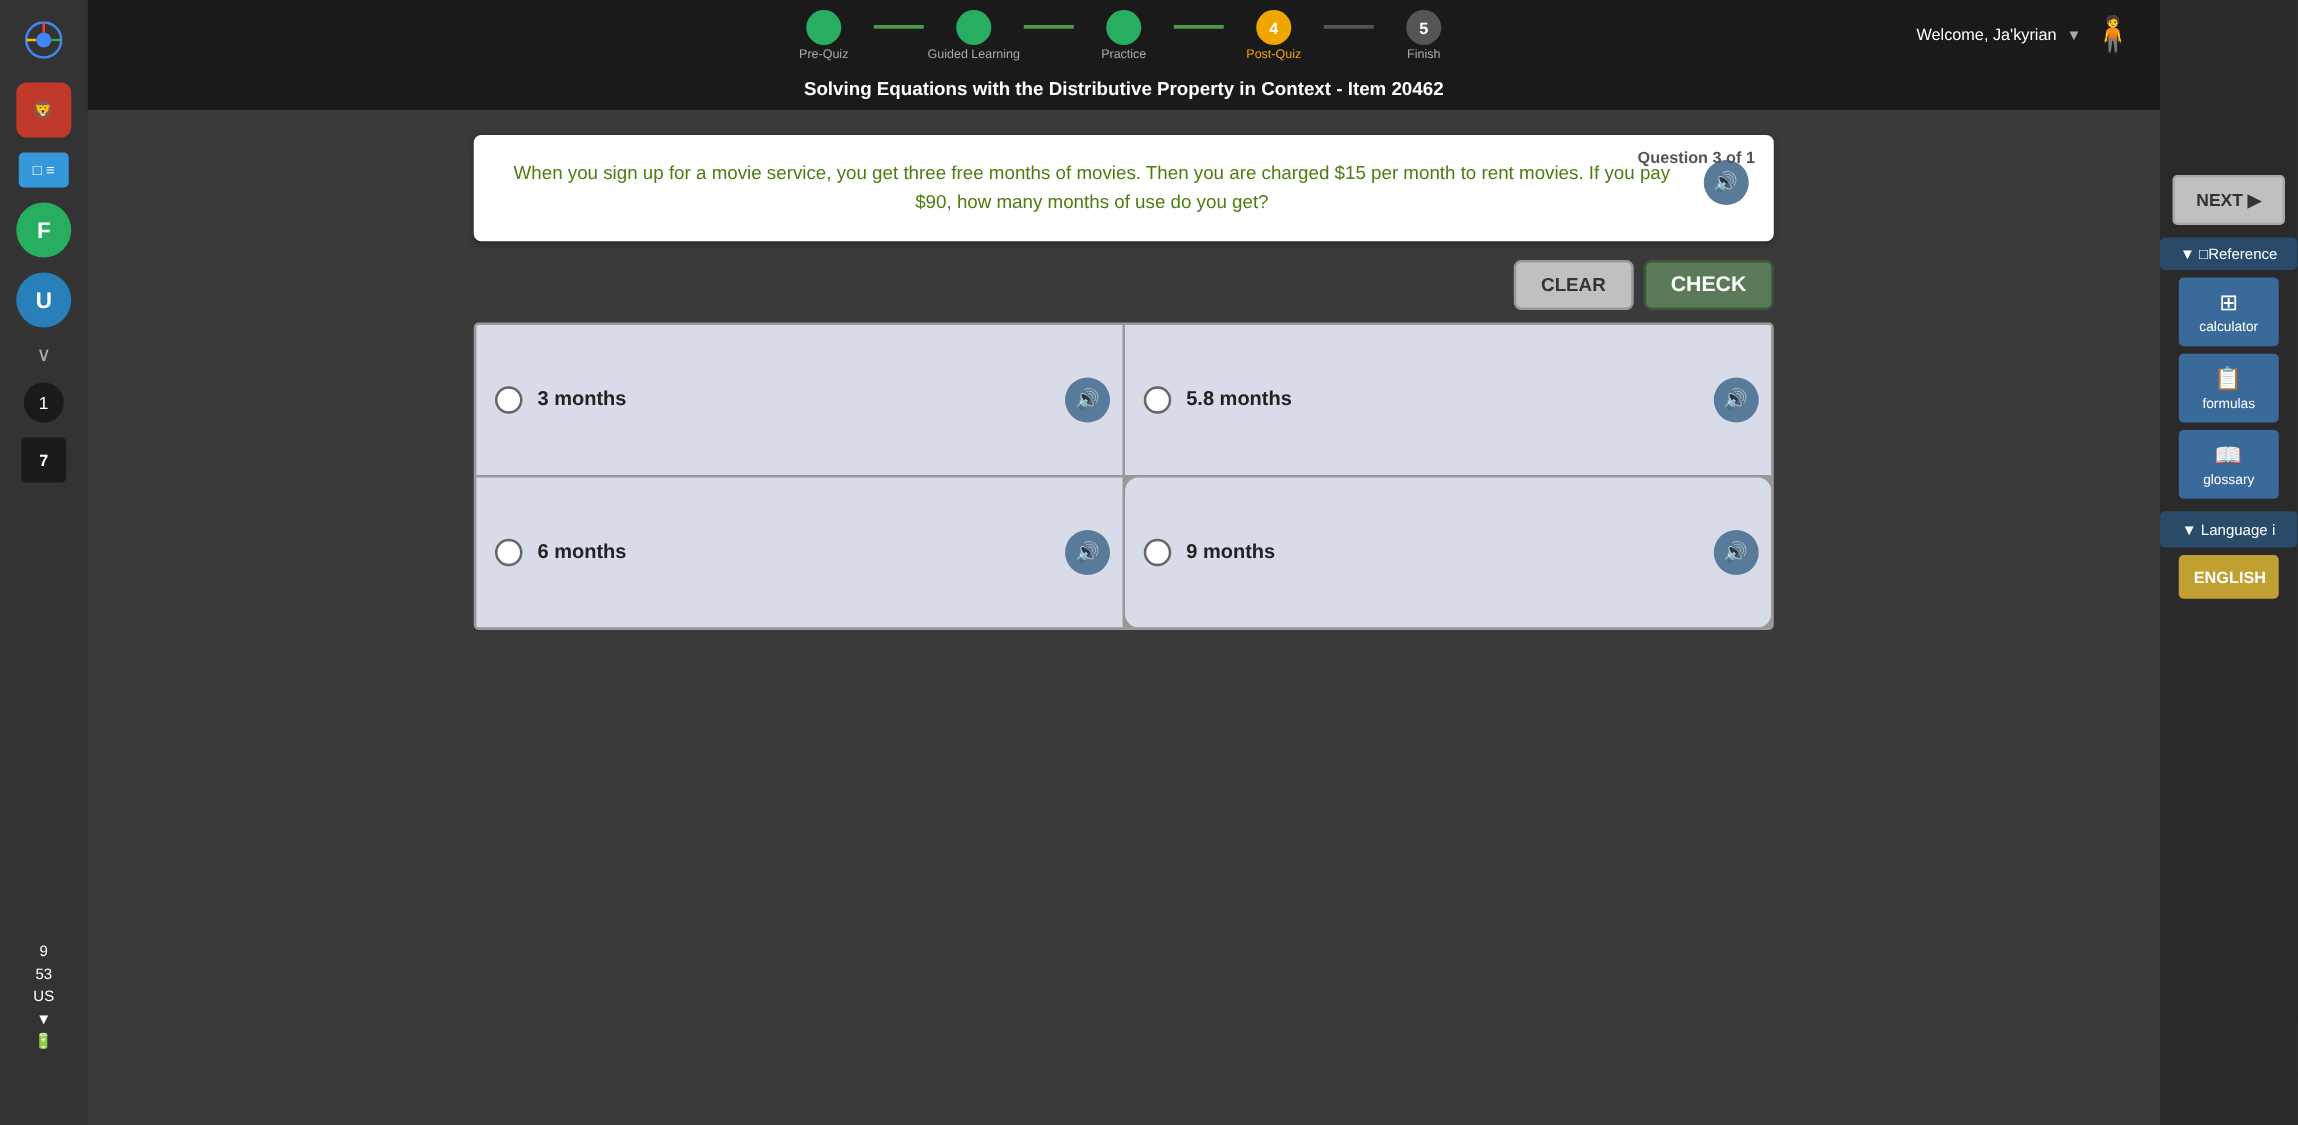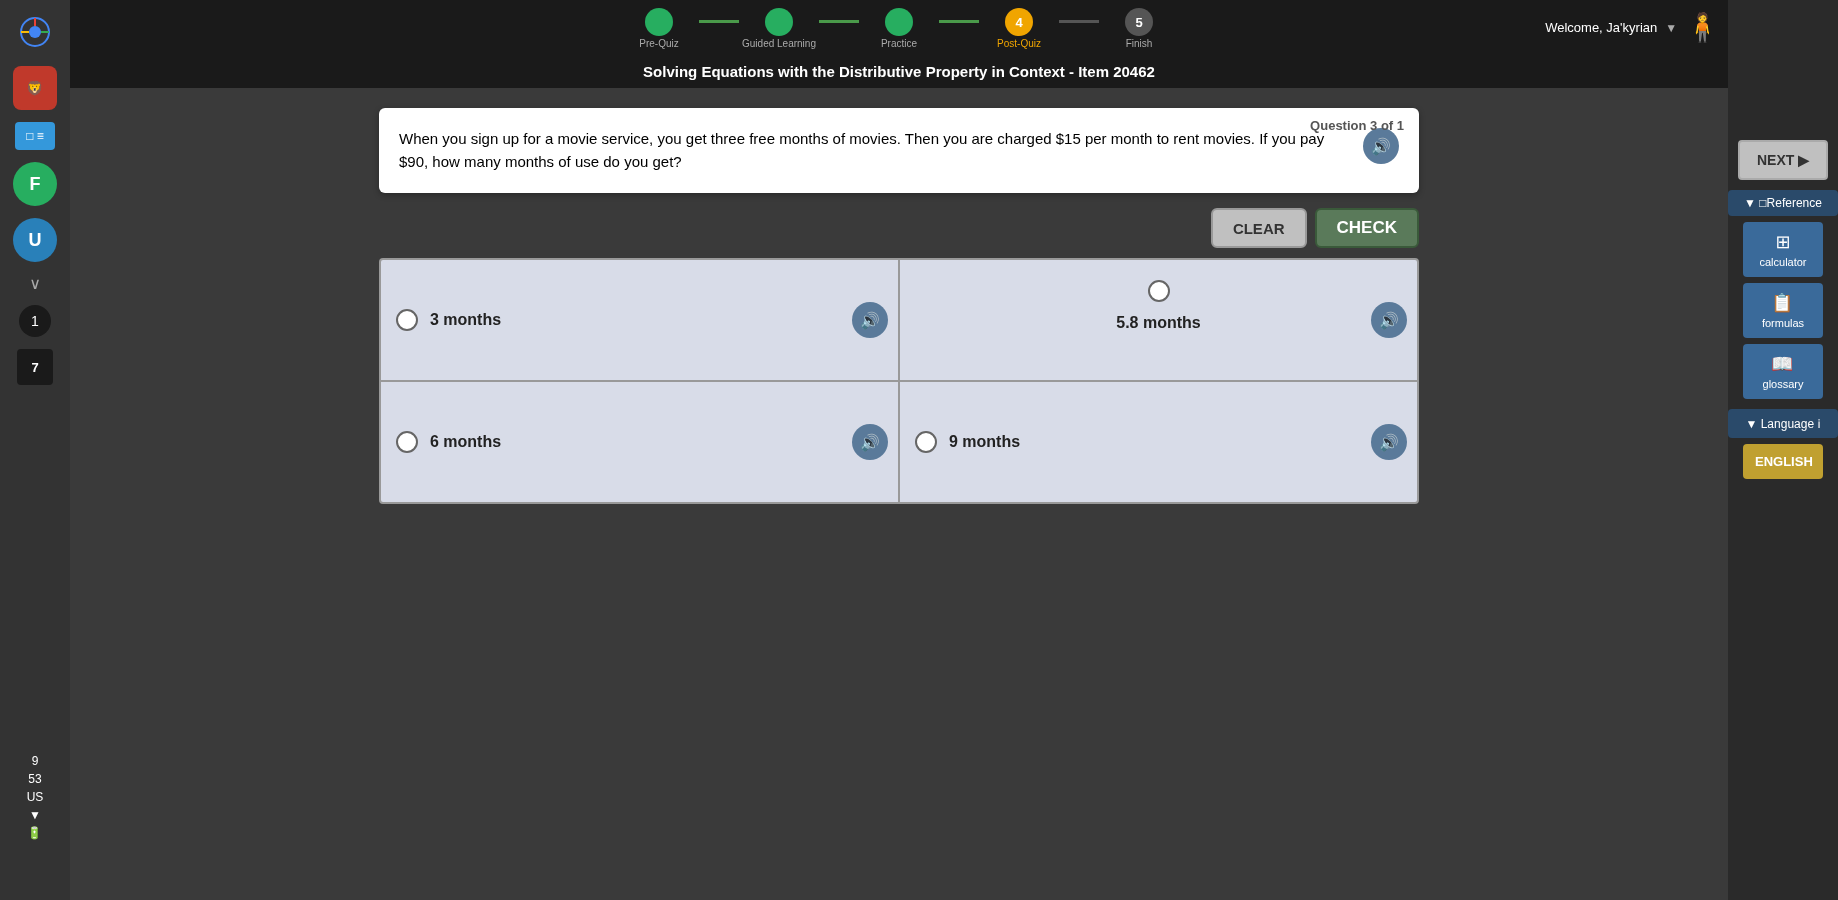--- a/index.html
+++ b/index.html
@@ -112,21 +112,22 @@
       position: relative;
       display: flex;
       align-items: flex-start;
       gap: 15px;
       box-shadow: 0 2px 6px rgba(0,0,0,0.3);
     }
     .question-text {
       font-size: 15px;
       line-height: 1.5;
       flex: 1;
-      color: #000000;
+      color: #4d7c0f;
+      text-align: center;
     }
     .question-number {
       position: absolute;
       top: 10px;
       right: 15px;
       font-size: 13px;
       color: #555;
       font-weight: bold;
     }
     .audio-btn {
@@ -328,21 +329,21 @@
       background: #555;
       margin-bottom: 14px;
     }
     .connector-line.done { background: #4a9a4a; }
 
     .right-top {
       display: flex;
       align-items: center;
       gap: 8px;
       position: absolute;
-      right: 8px;
+      right: 20px;
     }
   </style>
 </head>
 <body>
 
 <div class="left-sidebar">
   <div class="sidebar-icon chrome">
     <svg width="30" height="30" viewBox="0 0 30 30">
       <circle cx="15" cy="15" r="14" fill="none" stroke="#4285F4" stroke-width="2"></circle>
       <circle cx="15" cy="15" r="6" fill="#4285F4"></circle>
@@ -426,37 +427,37 @@
       <div class="options-grid">
 
         <div class="option-cell option-cell-left" style="position:relative;">
           <div class="option-radio"></div>
           <span class="option-text">3 months</span>
           <button class="audio-btn" style="position:absolute; right:10px; top:50%; transform:translateY(-50%); z-index:5;">
             <span>🔊</span>
           </button>
         </div>
 
-        <div class="option-cell option-cell-right" style="position:relative;flex-direction:column;">
+        <div class="option-cell option-cell-right" style="position:relative;">
           <div class="option-radio"></div>
           <span class="option-text">5.8 months</span>
           <button class="audio-btn" style="position:absolute; right:10px; top:50%; transform:translateY(-50%);">
             <span>🔊</span>
           </button>
         </div>
 
         <div class="option-cell option-cell-left" style="position:relative;">
           <div class="option-radio"></div>
           <span class="option-text">6 months</span>
           <button class="audio-btn" style="position:absolute; right:10px; top:50%; transform:translateY(-50%); z-index:5;">
             <span>🔊</span>
           </button>
         </div>
 
-        <div class="option-cell option-cell-right" style="position:relative;">
+        <div class="option-cell option-cell-right" style="position:relative;border-radius:11px;">
           <div class="option-radio"></div>
           <span class="option-text">9 months</span>
           <button class="audio-btn" style="position:absolute; right:10px; top:50%; transform:translateY(-50%);">
             <span>🔊</span>
           </button>
         </div>
 
       </div>
     </div>
 

